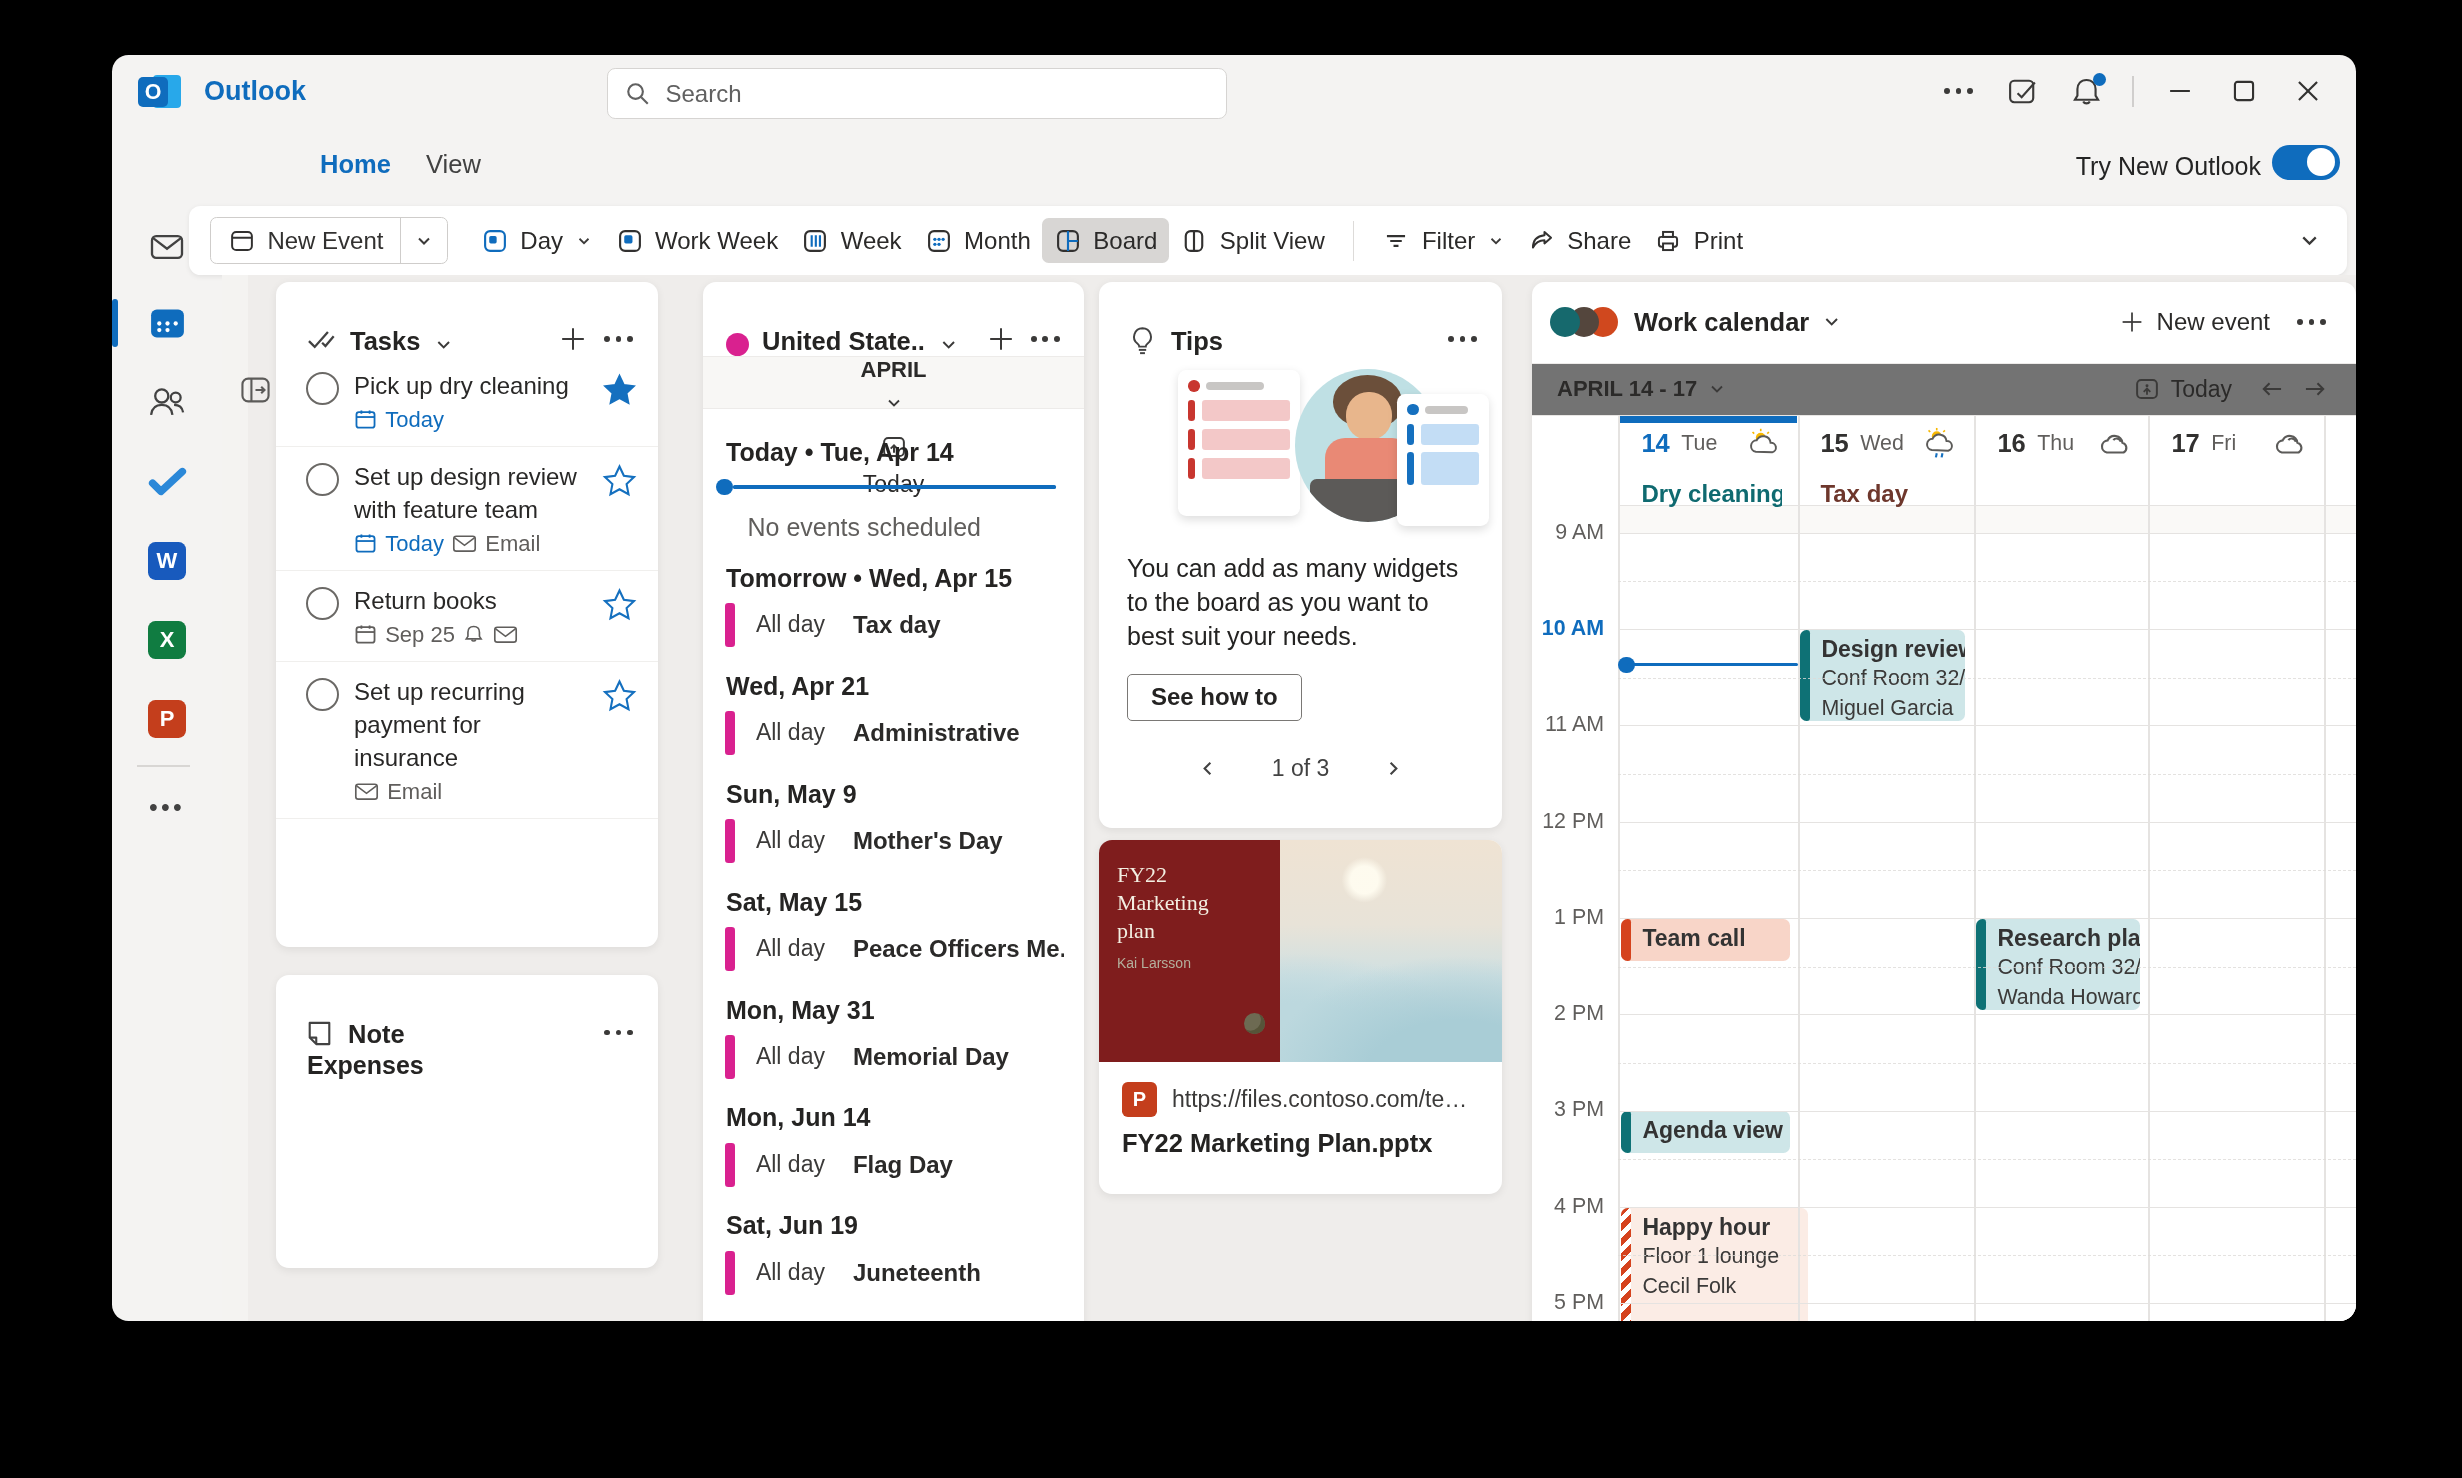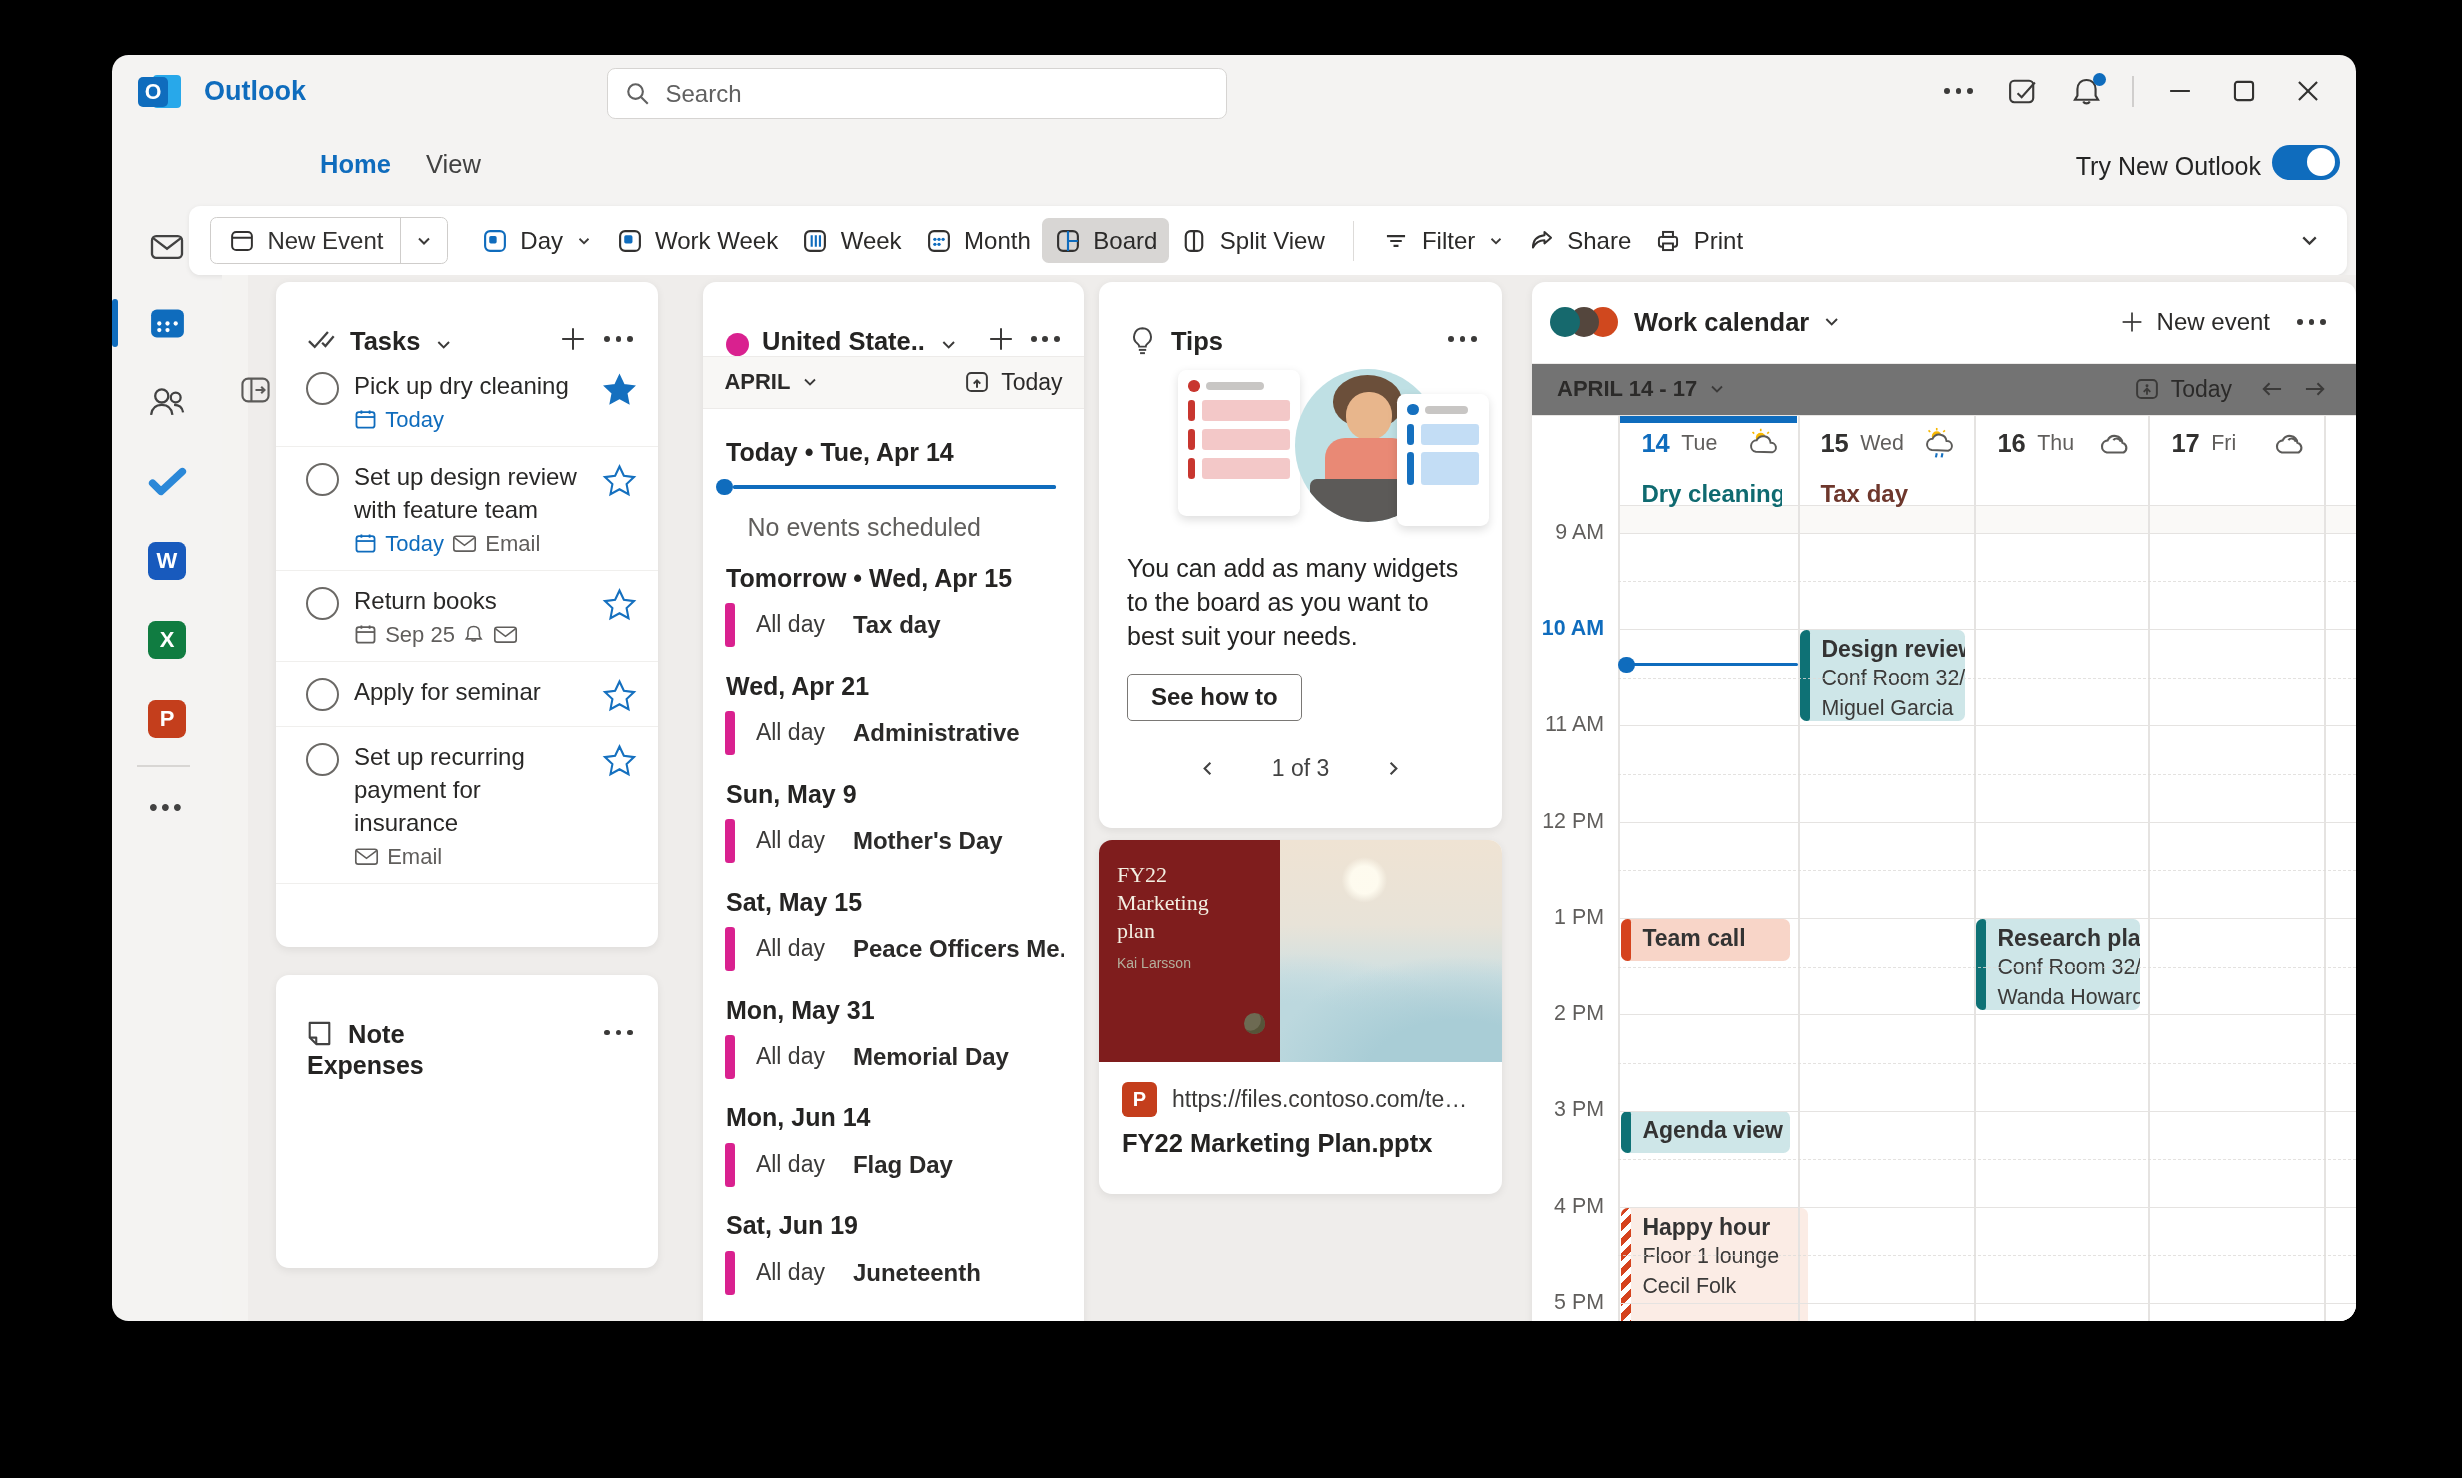--- a/index.html
+++ b/index.html
@@ -85,21 +85,21 @@
   
   #note-card { left:54px; top:700px; width:382px; height:293px; }
   .note-heading { font-size:25px; font-weight:bold; color:#252423; padding:1.6px 31px 0; }
   #note-card ul { margin:8.2px 0 0 54px; }
   #note-card li { font-size:24px; color:#292827; line-height:33px; }
 
   
   #holidays-card { left:481px; top:6.6px; width:381px; height:1053px; }
   .cal-dot { width:23px; height:23px; border-radius:50%; background:#d9218f; flex:none; }
   .month-bar { height:53px; background:#f8f7f5; border-top:1.6px solid #edebe9; border-bottom:1.6px solid #edebe9;
-    display:flex; align-items:center; padding:0 21.4px; gap:10px; }
+    display:flex; align-items:center; padding:0 21.4px; gap:10px;flex-direction:column; }
   .month-label { font-size:22px; font-weight:bold; color:#2b2a29; }
   .today-lbl { font-size:23px; color:#2b2a29; }
   .hgroups { padding:8.2px 20px 0 11.5px; }
   .hgroup-date { font-size:25px; font-weight:bold; color:#252423; margin:21.4px 0 6.6px 11.5px; }
   .now-row { display:flex; align-items:center; margin:11.5px 8.2px 8.2px 1.6px; }
   .now-dot { width:16.5px; height:16.5px; border-radius:50%; background:#0f6cbd; flex:none; }
   .now-track { flex:1; height:3.3px; background:#0f6cbd; border-radius:1.6px; }
   .no-events { font-size:25px; color:#605e5c; margin:18px 0 5px 33px; }
   .hevent { display:flex; align-items:center; margin:3.3px 0 3.3px 10px; height:51px; }
   .hevent-bar { width:10px; height:44px; border-radius:3.3px; background:#d9218f; flex:none; }
@@ -527,37 +527,20 @@
 
               </span>
             </span>
             <span class="task-star star-outline">
               <svg width="35" height="35" viewBox="0 0 40 40">
                 <path d="M20 4l5 10.6 11.6 1.5-8.5 8 2.2 11.5L20 30l-10.3 5.6 2.2-11.5-8.5-8L15 14.6z"></path>
               </svg>
             </span>
           </div>
 
-          <div class="task-row">
-            <span class="task-check"></span>
-            <span class="task-body">
-              <span class="task-title">Apply for seminar</span>
-              <span class="task-meta">
-                
-                
-                
-                
-              </span>
-            </span>
-            <span class="task-star star-outline">
-              <svg width="35" height="35" viewBox="0 0 40 40">
-                <path d="M20 4l5 10.6 11.6 1.5-8.5 8 2.2 11.5L20 30l-10.3 5.6 2.2-11.5-8.5-8L15 14.6z"></path>
-              </svg>
-            </span>
-          </div>
 
           <div class="task-row">
             <span class="task-check"></span>
             <span class="task-body">
               <span class="task-title">Set up recurring payment for insurance</span>
               <span class="task-meta">
 
                 <span class="meta-chip">
                   <svg width="25" height="21.4" viewBox="0 0 30 26">
                     <rect x="2" y="4" width="26" height="18" rx="3" fill="none" stroke="#605e5c" stroke-width="2"></rect>

